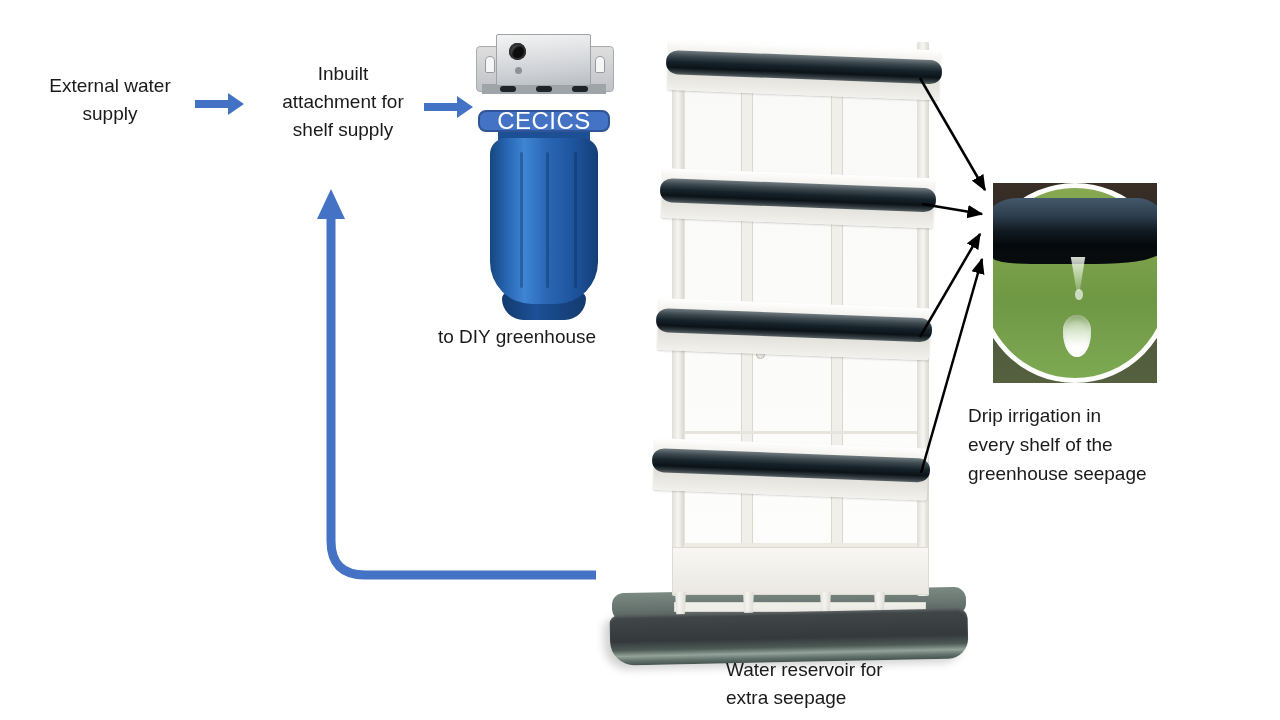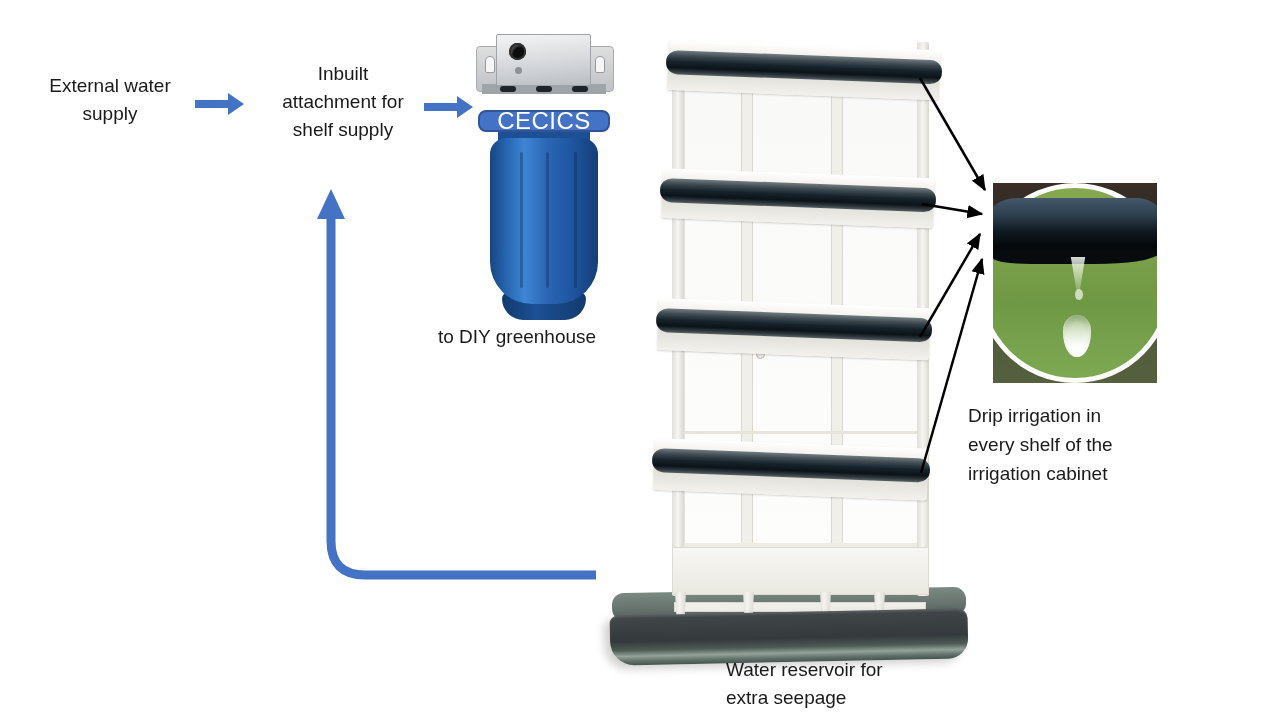--- a/index.html
+++ b/index.html
@@ -126,21 +126,21 @@
     <span>shelf supply</span>
   </div>
 
   <div class="lbl" style="left:438px;top:323px;width:230px;">
     <span>to DIY greenhouse</span>
   </div>
 
   <div class="lbl" style="left:936px;top:401px;width:220px;line-height:29px;margin-left:32px;">
     <span>Drip irrigation in</span>
     <span>every shelf of the</span>
-    <span>irrigation cabinet</span>
+    <span>greenhouse seepage</span>
   </div>
 
   <div class="lbl" style="left:726px;top:656px;width:220px;">
     <span>Water reservoir for</span>
     <span>extra seepage</span>
   </div>
 
   <div class="filter">
     <div class="f-bracket">
       <span class="keyhole kl"></span>

